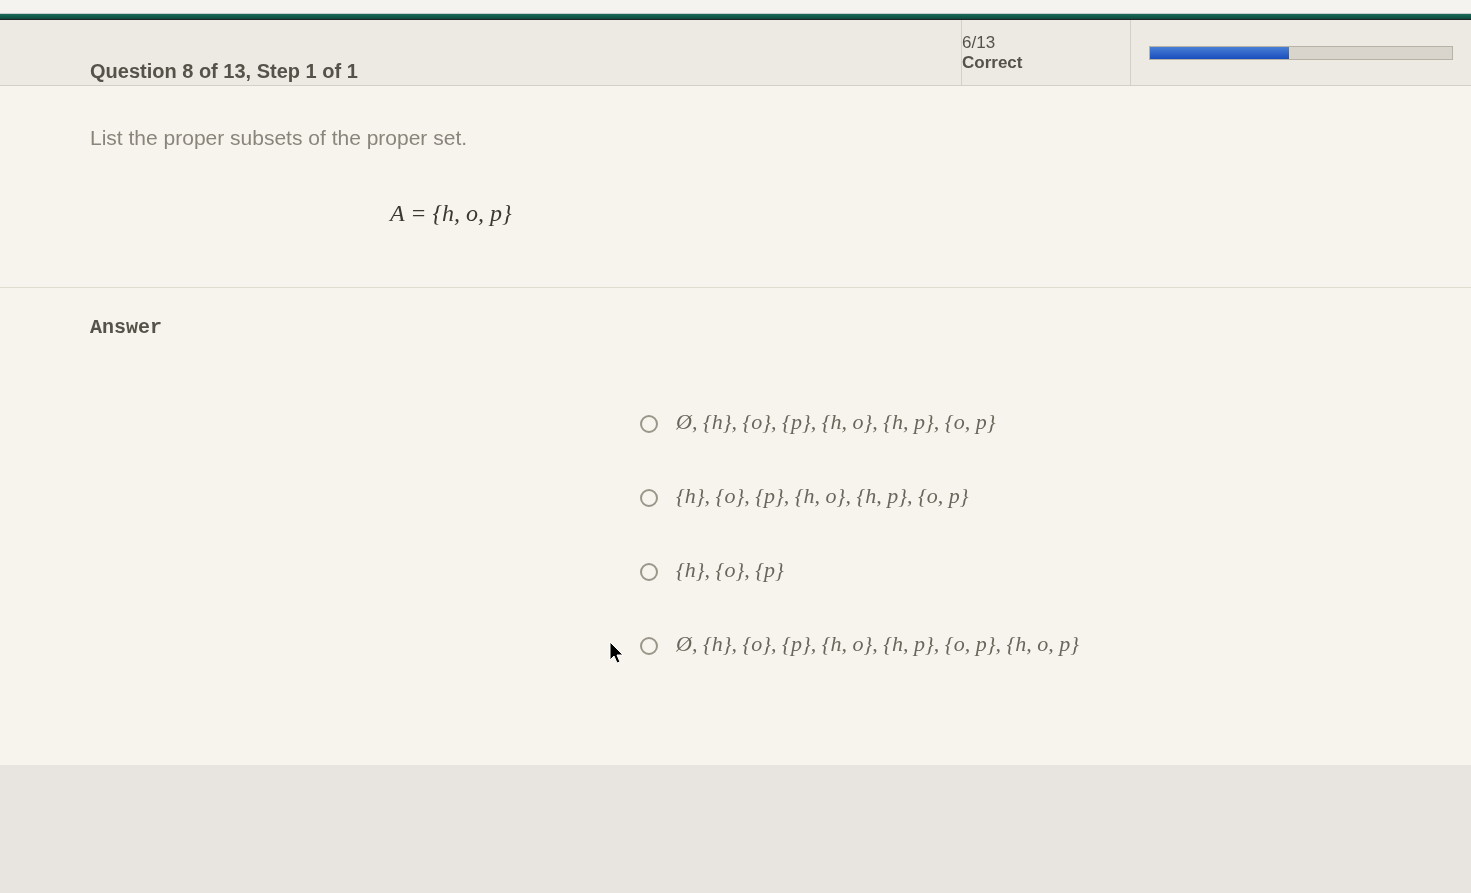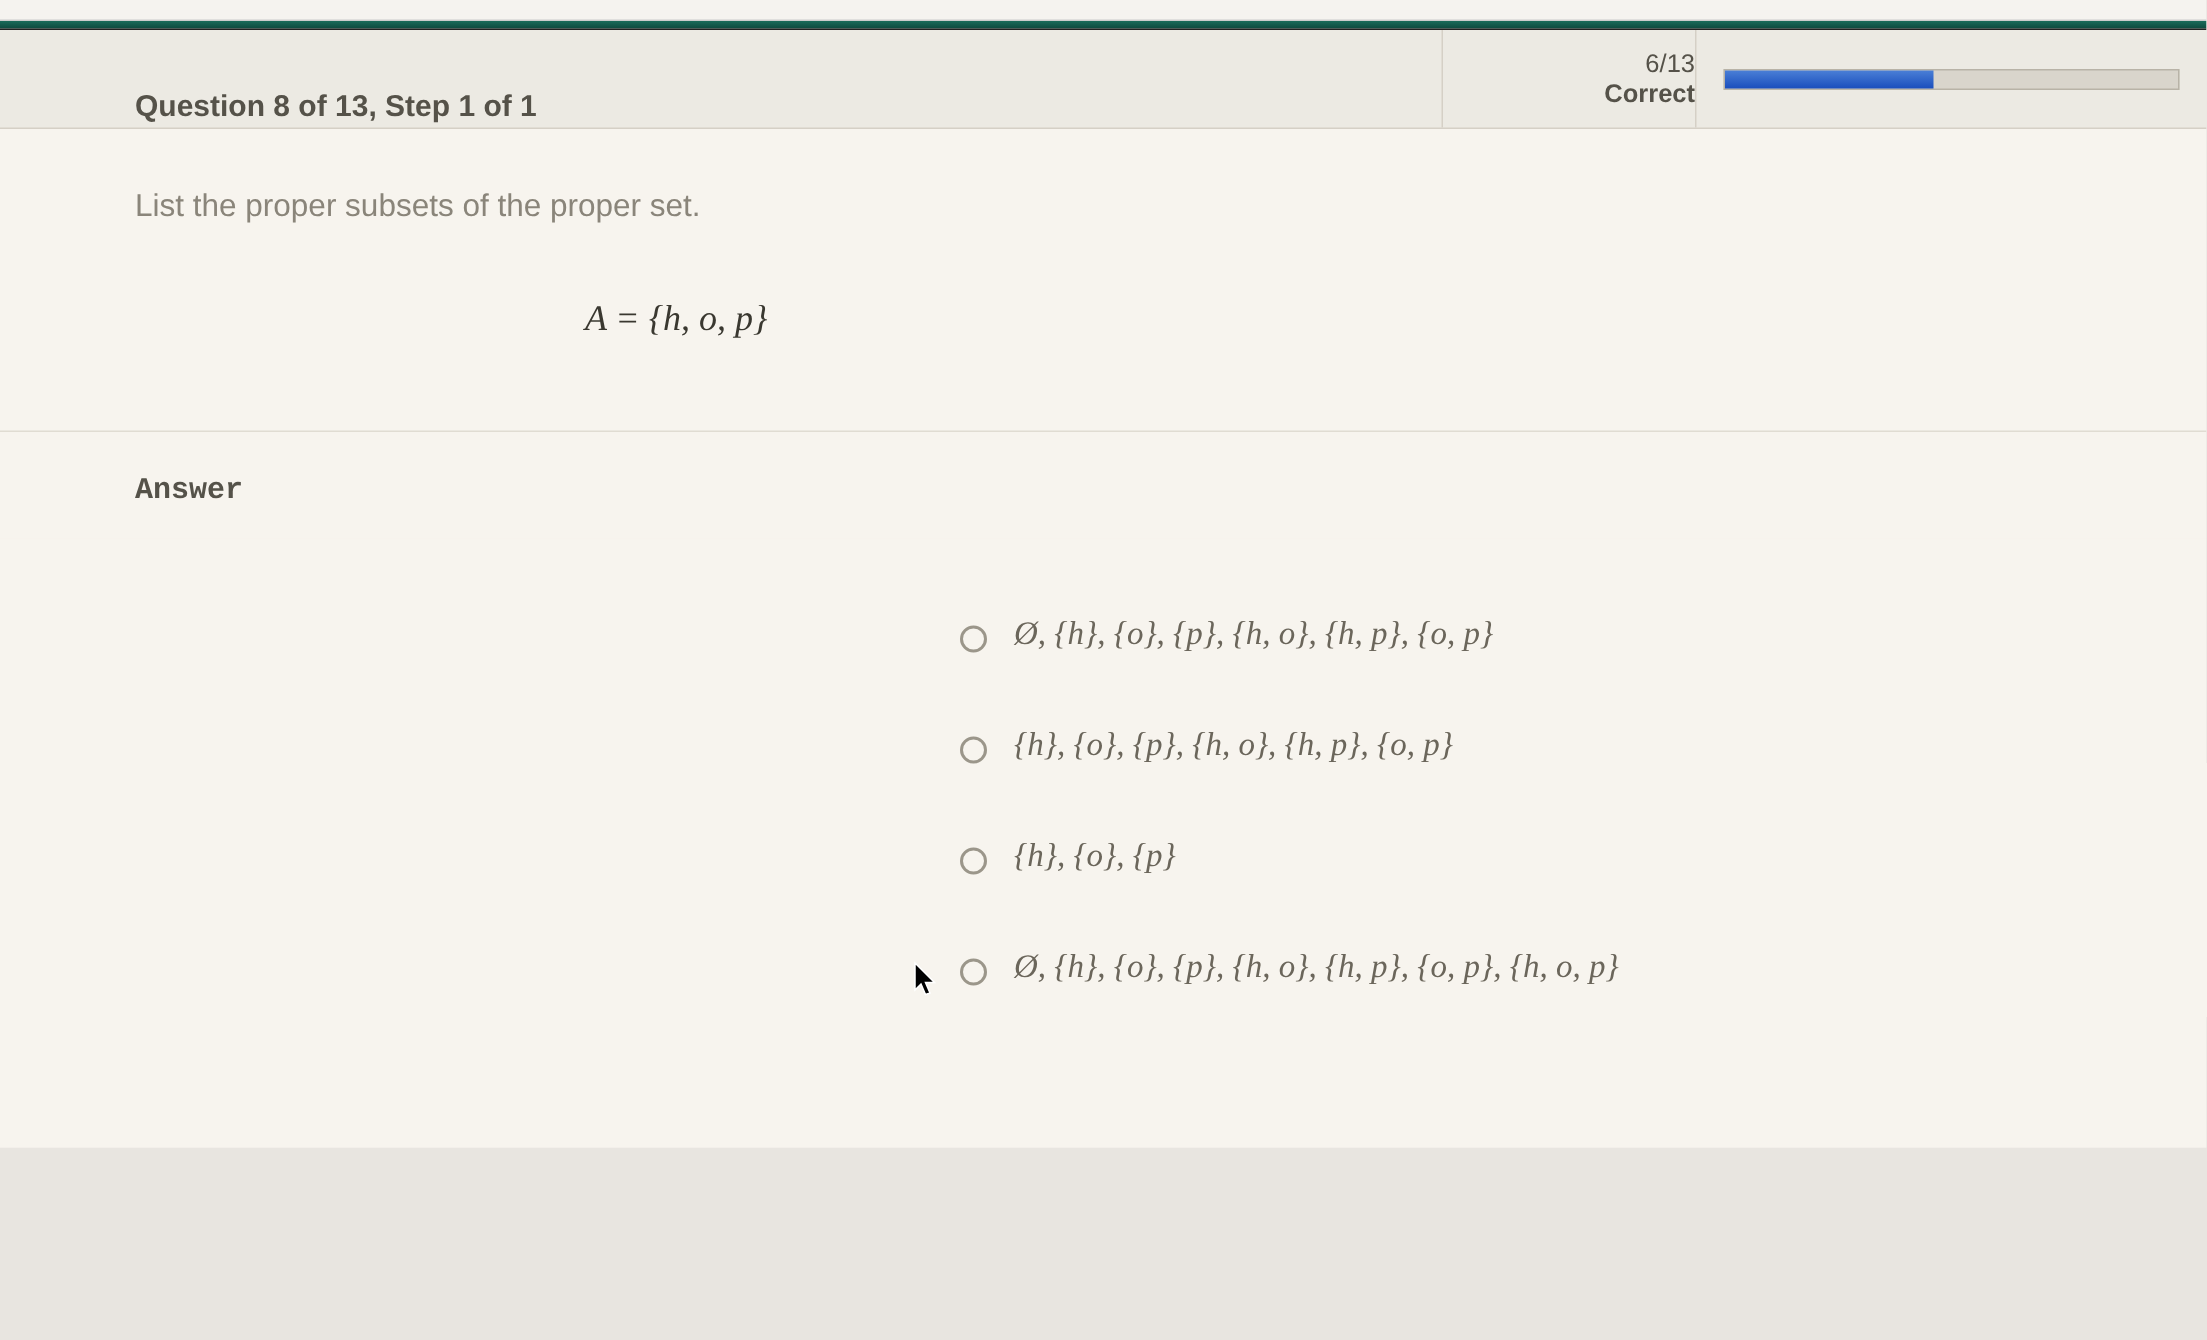--- a/index.html
+++ b/index.html
@@ -43,21 +43,21 @@
     font-weight: 600;
     color: #555249;
     margin-top: 20px;
   }
   .score-cell {
     width: 170px;
     border-left: 1px solid #d5d0c6;
     border-right: 1px solid #d5d0c6;
     display: flex;
     flex-direction: column;
-    align-items: flex-end;
+    align-items: flex-start;
     justify-content: center;
     font-size: 17px;
     color: #555249;
     margin-left: 24px;
   }
   .score-top { font-weight: 400; }
   .score-bottom { font-weight: 600; }
   .progress-cell {
     width: 340px;
     display: flex;
@@ -101,21 +101,21 @@
     color: #555249;
     background: #f7f4ee;
     font-family: Liberation Mono, monospace;
   }
   .choices-area {
     background: #f7f4ee;
     padding: 50px 30px 60px 0;
   }
   .choice-row {
     display: flex;
-    align-items: flex-end;
+    align-items: flex-start;
     margin-bottom: 48px;
     padding-left: 640px;
   }
   .radio {
     width: 18px;
     height: 18px;
     border: 2px solid #9b968a;
     border-radius: 50%;
     margin-right: 18px;
     margin-top: 6px;

